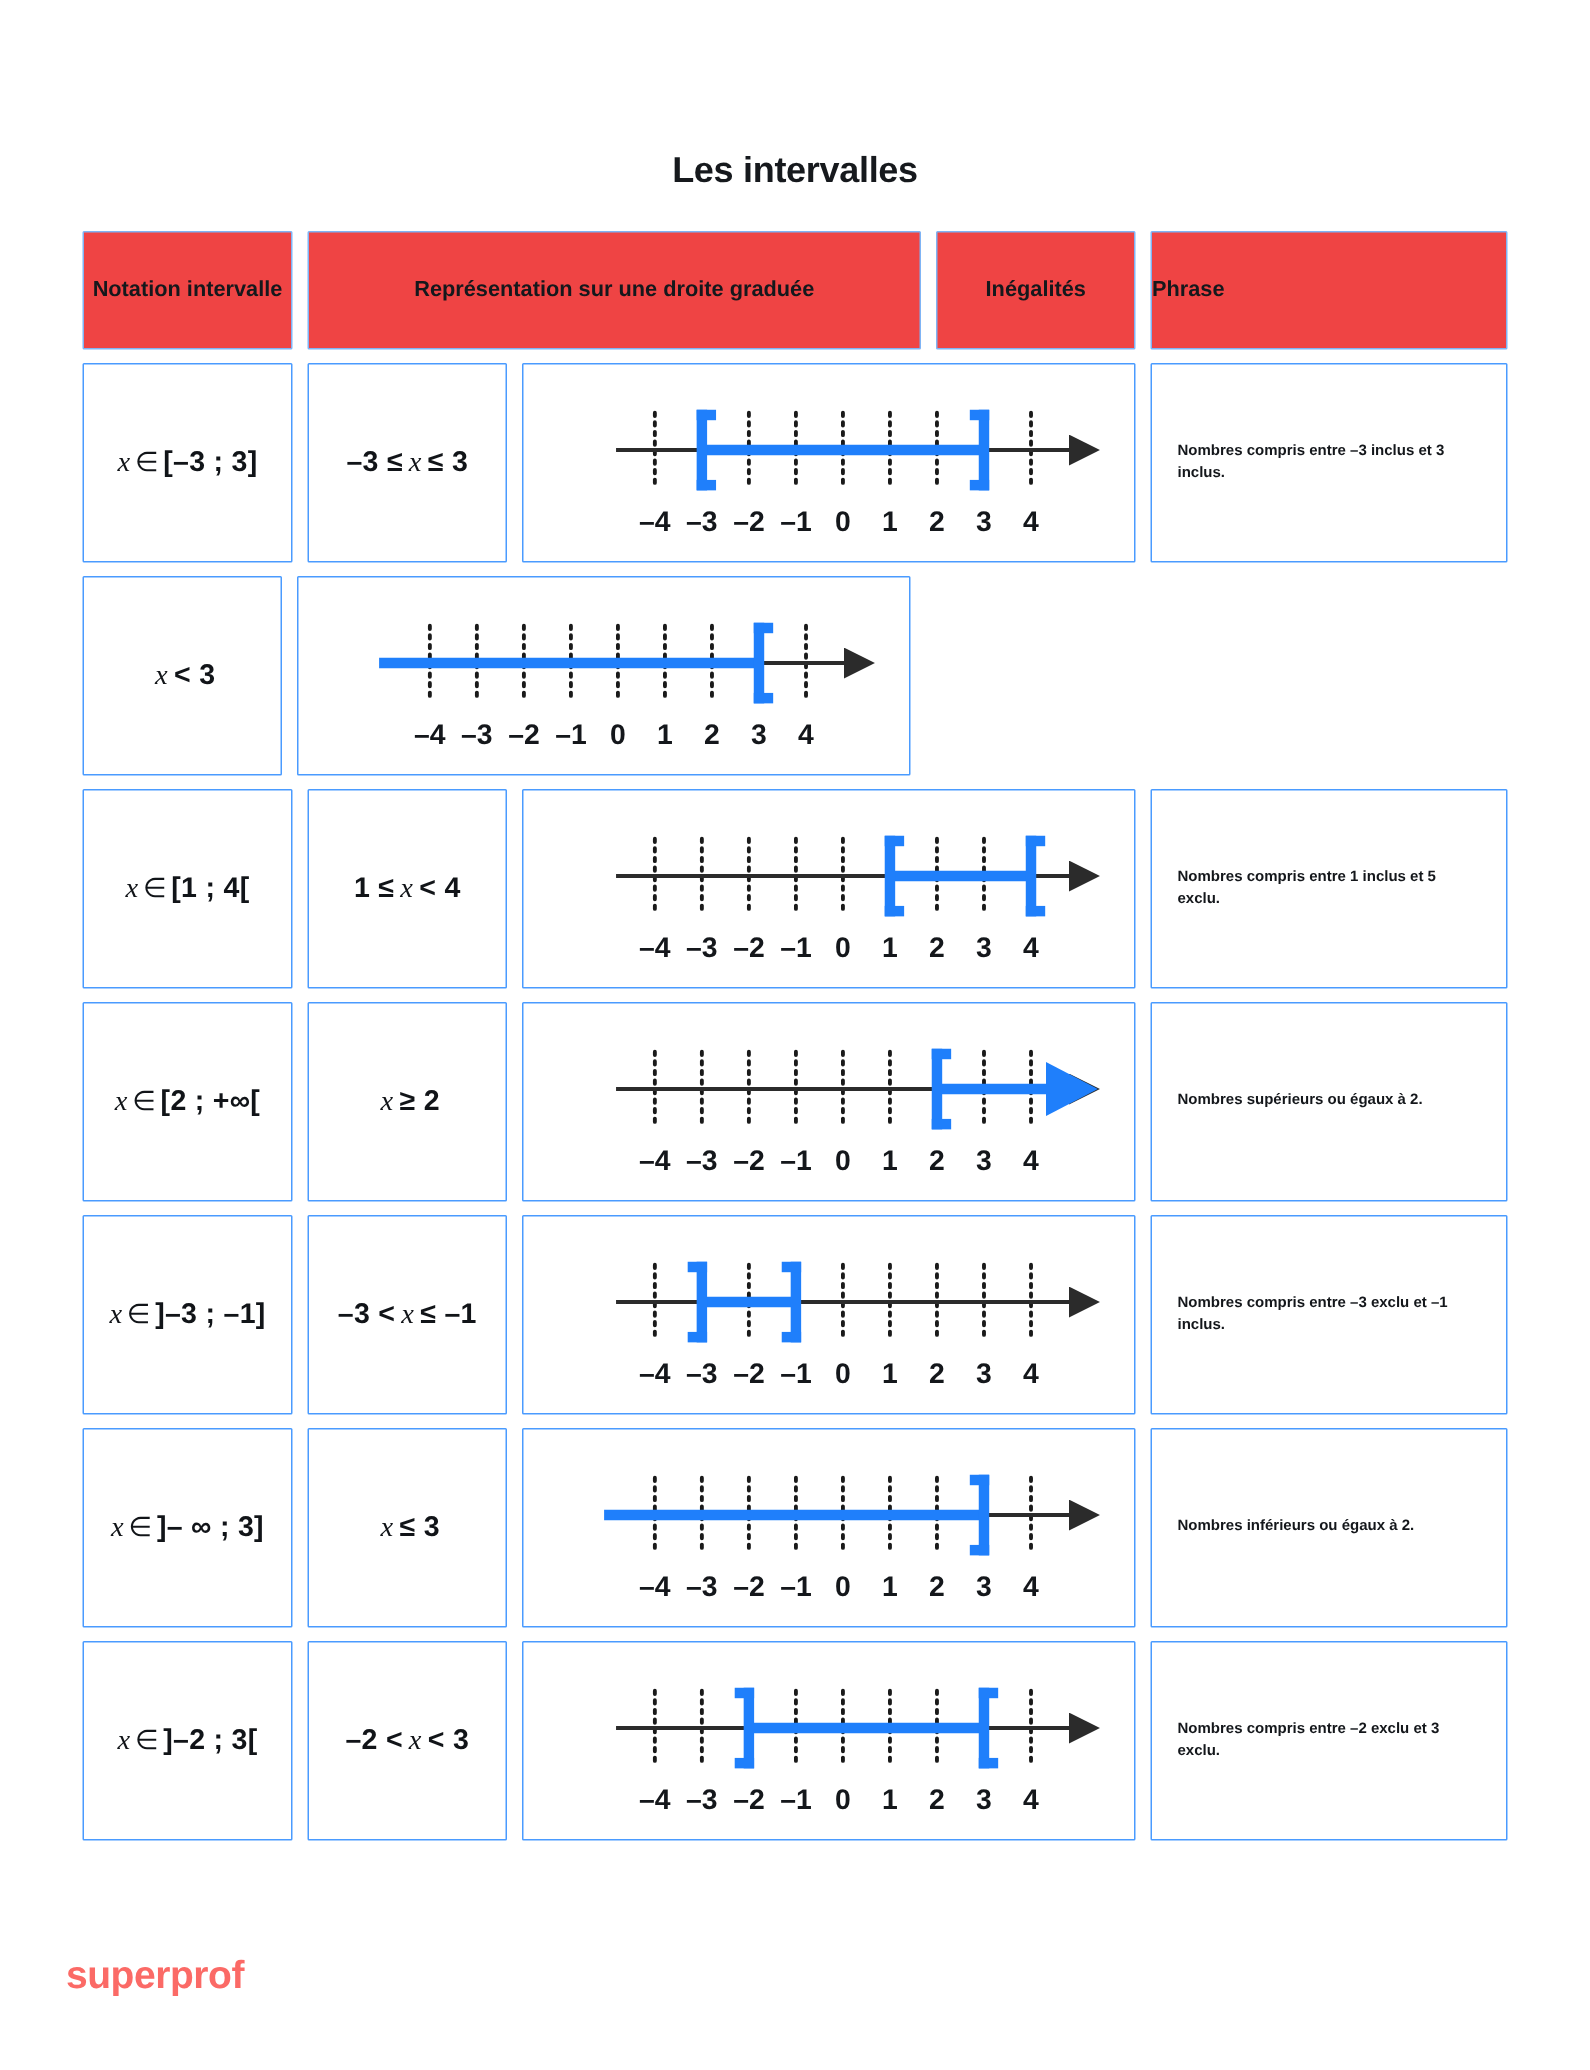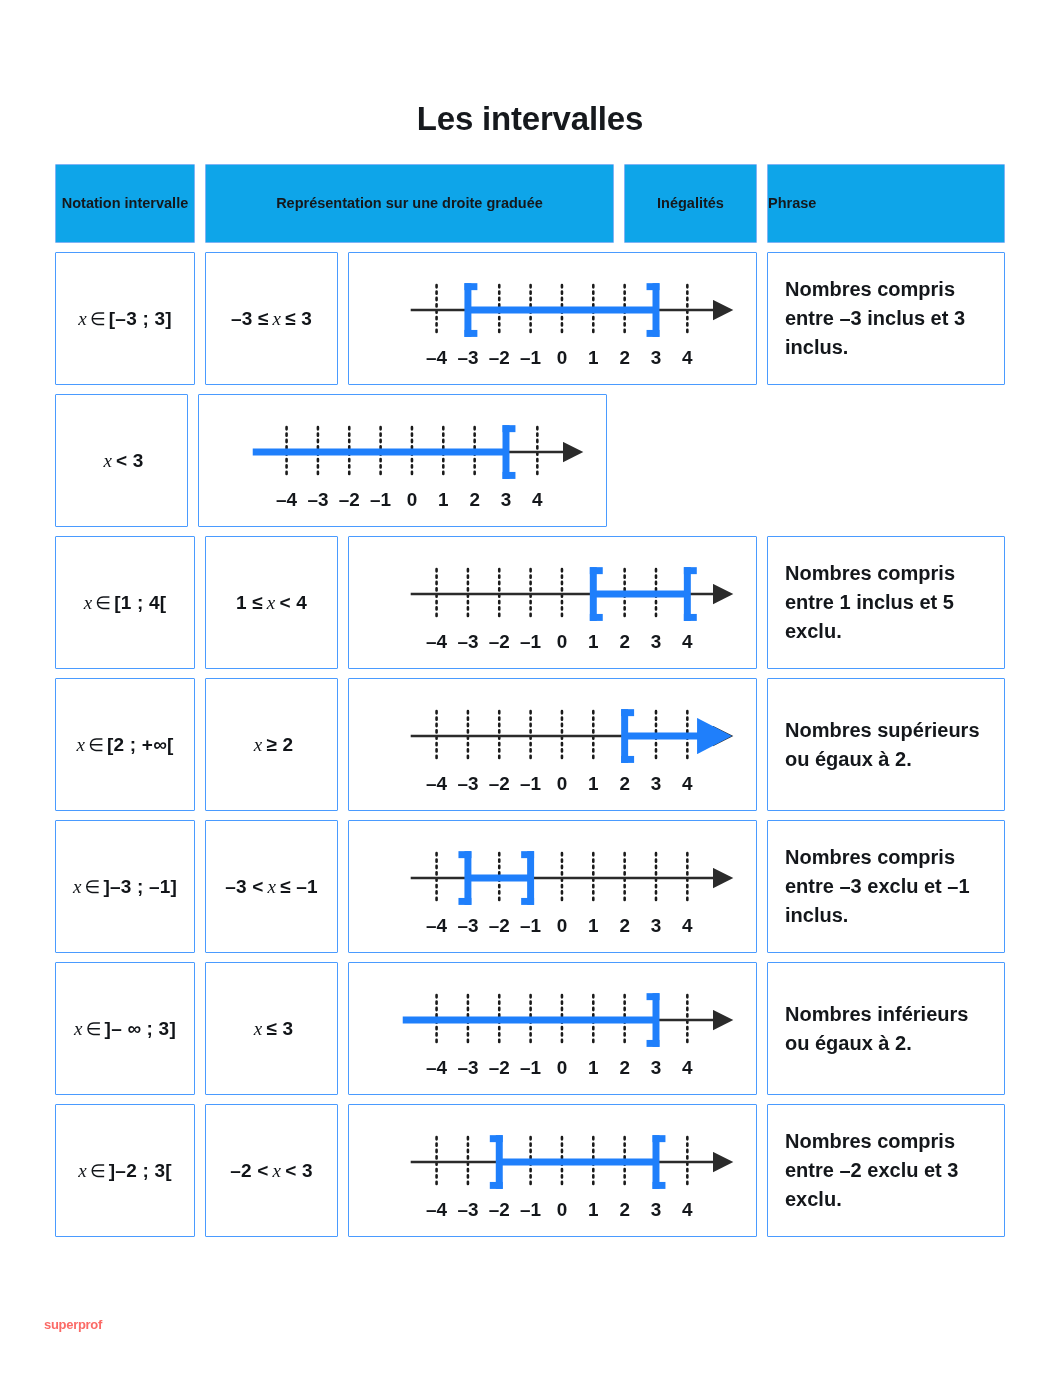--- a/index.html
+++ b/index.html
@@ -17,21 +17,21 @@
 
   .page {
     position: relative;
     width: 1060px;
     height: 1380px;
     box-sizing: border-box;
   }
 
   .page-title {
     text-align: center;
-    font-size: 33px;
+    font-size: 24px;
     font-weight: bold;
     color: #16191d;
     letter-spacing: -0.2px;
     padding-top: 100px;
     margin: 0 0 26px 0;
   }
 
   .table {
     width: 950px;
     margin: 0 auto;
@@ -48,21 +48,21 @@
     border: 1.6px solid #4a9bff;
     background: #ffffff;
     box-sizing: border-box;
     display: flex;
     align-items: center;
     justify-content: center;
     border-radius: 1px;
   }
 
   .head-row .cell {
-    background: #0ea5e9;
+    background: #ef4444;
     border-color: #7fb4f5;
     height: 79px;
     font-size: 14.5px;
     font-weight: bold;
     color: #15181c;
     text-align: center;
     line-height: 1.32;
   }
 
   .col-notation { width: 140px; flex: 0 0 140px; }
@@ -85,41 +85,41 @@
     font-weight: normal;
     font-size: 19px;
   }
   .notation .memb {
     font-weight: normal;
     font-size: 18px;
     padding: 0 3px;
   }
 
   .phrase {
-    font-size: 20px;
+    font-size: 10px;
     font-weight: bold;
     color: #14171b;
     line-height: 1.45;
     text-align: left;
     padding: 0 17px;
     display: block;
     align-self: center;
     width: 100%;
     box-sizing: border-box;
   }
   .col-phrase.cell { justify-content: flex-start; }
 
   .linecell { padding: 0; }
   .linecell svg { display: block; }
 
   .footer-logo {
     position: absolute;
     left: 44px;
     bottom: 48px;
-    font-size: 13px;
+    font-size: 26px;
     font-weight: bold;
     color: #fb6a66;
     letter-spacing: -0.3px;
   }
 </style>
 </head>
 <body>
 
 <div class="page">
 

